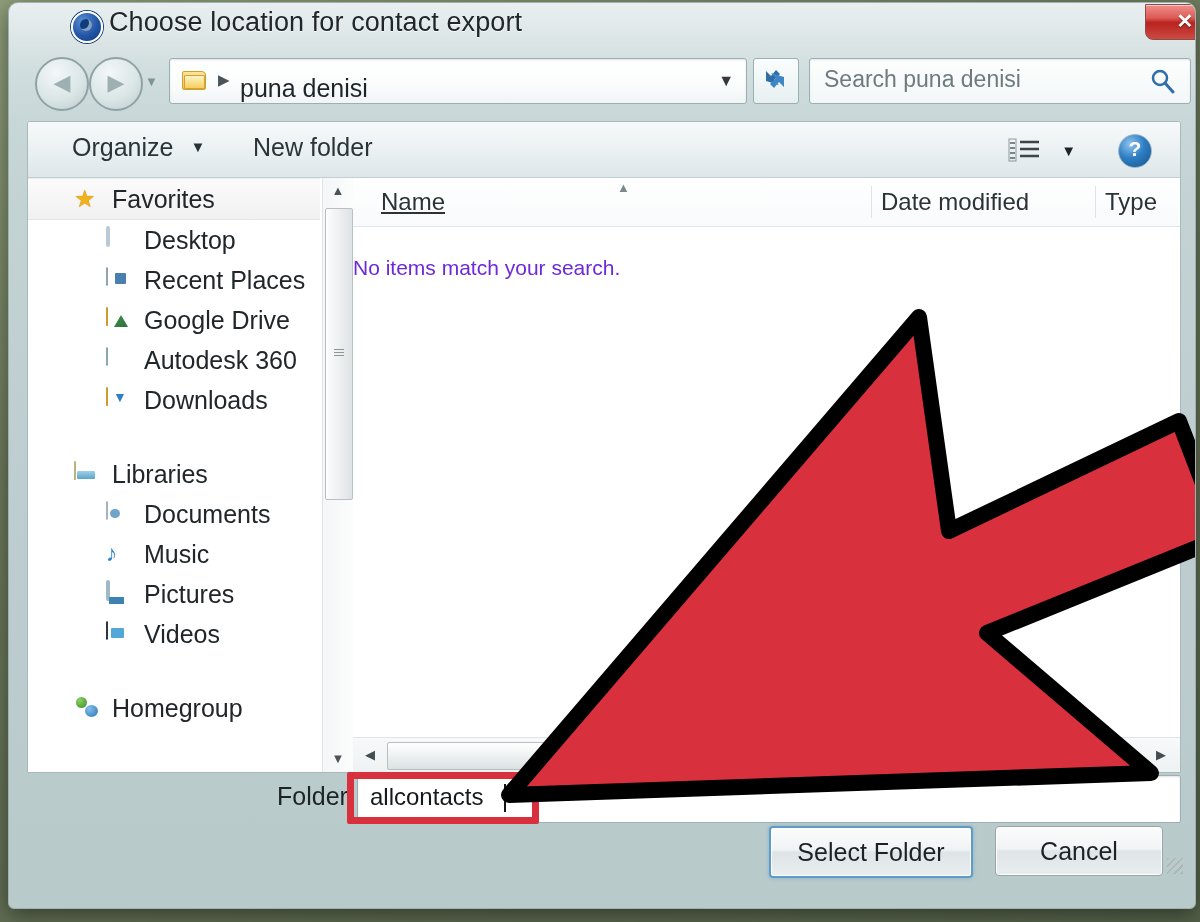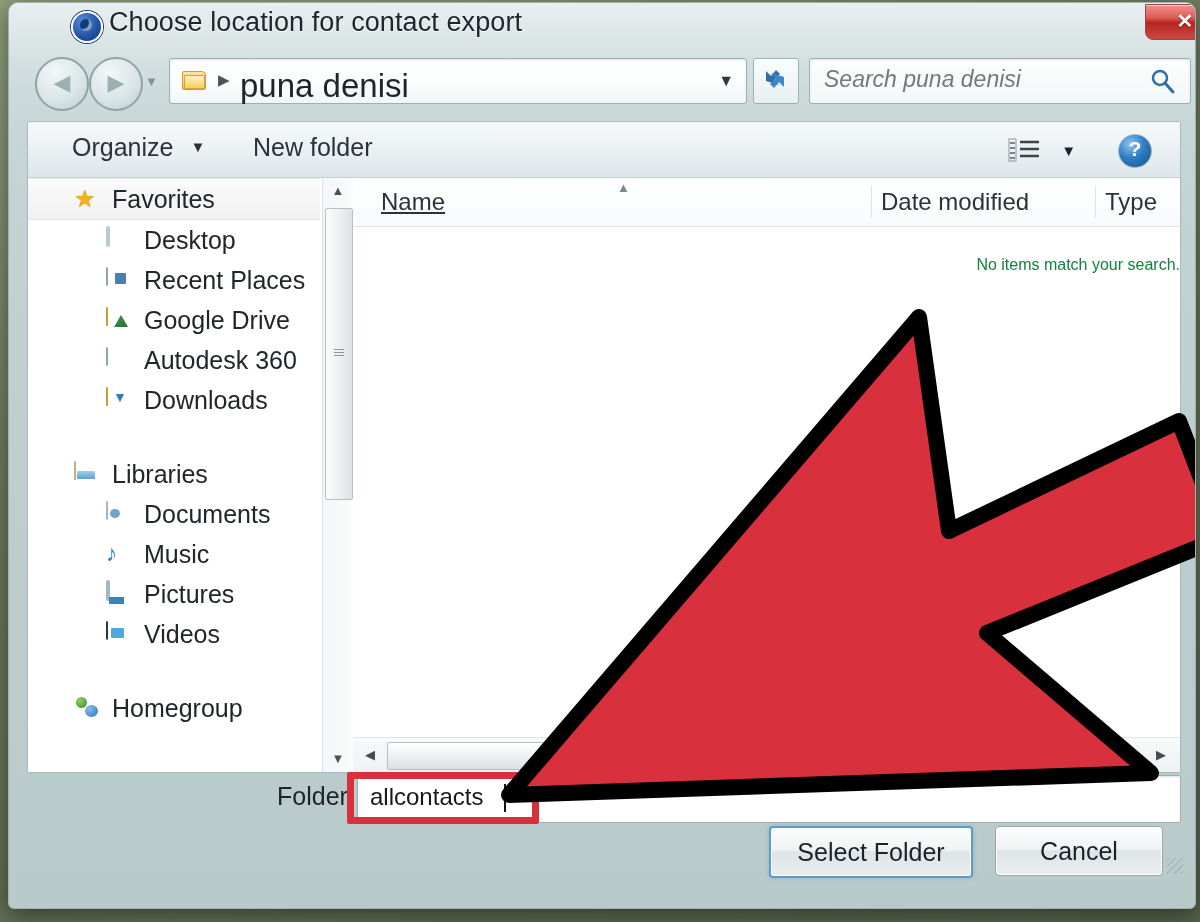--- a/index.html
+++ b/index.html
@@ -151,22 +151,22 @@
     border-radius: 1px;
   }
   #breadcrumb-chevron {
     position: absolute;
     left: 48px; top: 12px;
     font-size: 15px;
     color: #4a5458;
   }
   #breadcrumb-label {
     position: absolute;
-    left: 70px; top: 8px;
-    font-size: 33px;
+    left: 70px; top: 15px;
+    font-size: 25px;
     color: #1e2529;
     white-space: nowrap;
     text-align: center;
   }
   #address-dropdown-chevron {
     position: absolute;
     right: 12px; top: 13px;
     font-size: 16px;
     color: #31393d;
     cursor: pointer;
@@ -186,21 +186,20 @@
     width: 380px; height: 44px;
     background: linear-gradient(180deg, #fdfefe 0%, #f3f7f7 100%);
     border: 1px solid #9bb0b2;
     border-radius: 3px;
     box-shadow: inset 0 1px 2px rgba(0,0,0,0.10);
   }
   #search-placeholder {
     position: absolute;
     left: 14px; top: 7px;
     font-size: 23px;
-    font-style: italic;
     color: #6e7a7e;
     white-space: nowrap;
   }
   #search-icon {
     position: absolute;
     right: 14px; top: 9px;
     width: 26px; height: 26px;
     cursor: pointer;
   }
 
@@ -515,23 +514,23 @@
   }
   #sort-indicator {
     position: absolute;
     left: 264px; top: 2px;
     font-size: 13px;
     color: #7b898d;
   }
   #empty-message {
     position: absolute;
     left: 0; right: 0; top: 78px;
-    text-align: right;
-    font-size: 16px;
-    color: #15803d;
+    text-align: left;
+    font-size: 21px;
+    color: #6d28d9;
   }
   #hscroll {
     position: absolute;
     left: 0; bottom: 0;
     width: 100%; height: 34px;
     background: linear-gradient(180deg, #f7f9fa 0%, #eef2f3 100%);
     border-top: 1px solid #dfe5e7;
   }
   #hscroll-left, #hscroll-right {
     position: absolute;

